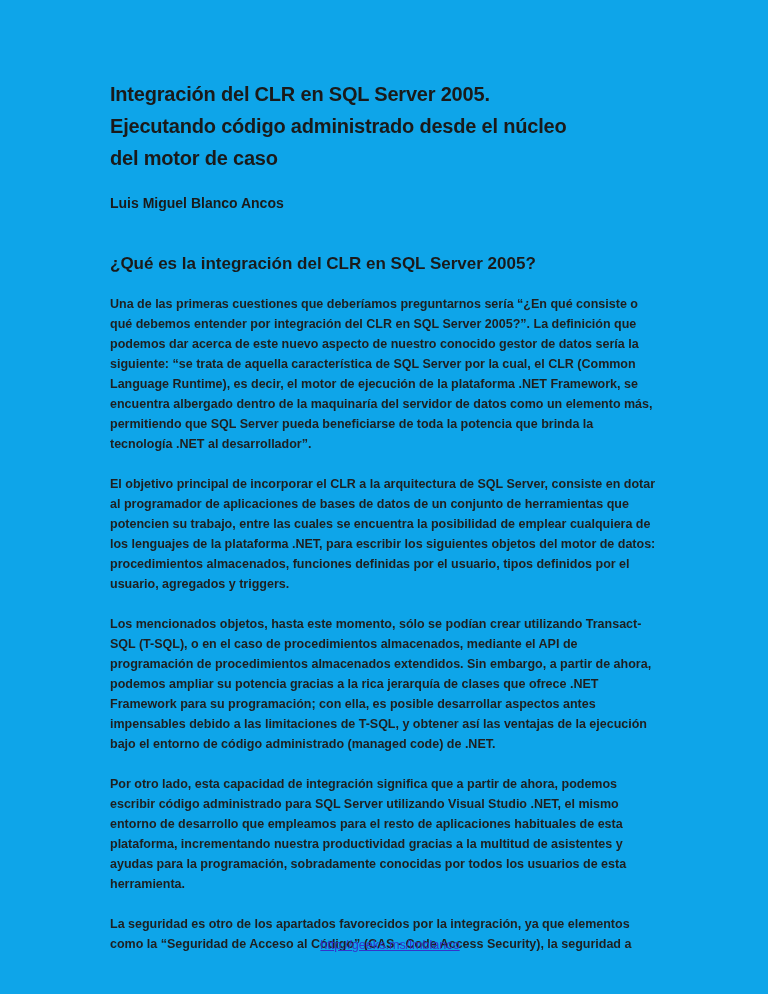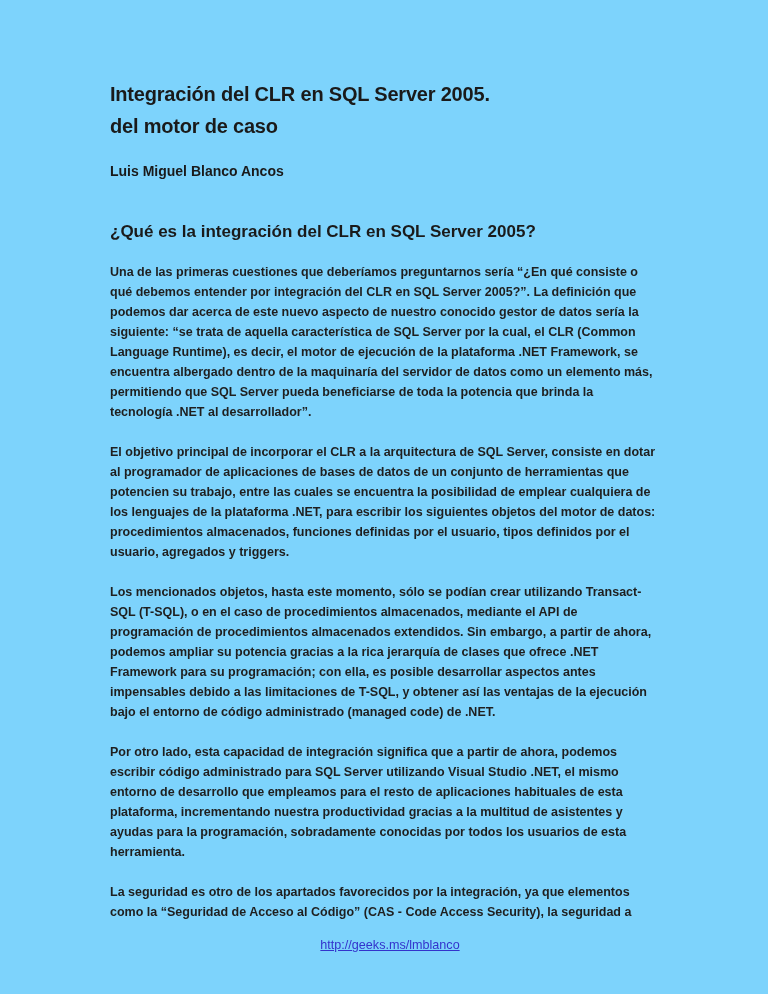--- a/index.html
+++ b/index.html
@@ -4,21 +4,21 @@
 <style>
   html, body {
     margin: 0;
     padding: 0;
     background: #ffffff;
   }
   .page {
     position: relative;
     width: 768px;
     height: 994px;
-    background: #7dd3fc;
+    background: #0ea5e9;
     font-family: "Liberation Sans", sans-serif;
     color: #1a1a1a;
     overflow: hidden;
   }
   .content {
     padding: 78px 110px 0 110px;
   }
   .doc-title {
     margin: 0;
     font-size: 20px;
@@ -67,20 +67,21 @@
   }
 </style>
 </head>
 <body>
 
 <div class="page">
   <div class="content">
 
     <h1 class="doc-title">
       <div>Integración del CLR en SQL Server 2005.</div>
+      <div>Ejecutando código administrado desde el núcleo</div>
       <div>del motor de caso</div>
     </h1>
 
     <div class="author">Luis Miguel Blanco Ancos</div>
 
     <h2 class="section-heading first">¿Qué es la integración del CLR en SQL Server 2005?</h2>
 
     <p class="para">Una de las primeras cuestiones que deberíamos preguntarnos sería “¿En qué consiste o qué debemos entender por integración del CLR en SQL Server 2005?”. La definición que podemos dar acerca de este nuevo aspecto de nuestro conocido gestor de datos sería la siguiente: “se trata de aquella característica de SQL Server por la cual, el CLR (Common Language Runtime), es decir, el motor de ejecución de la plataforma .NET Framework, se encuentra albergado dentro de la maquinaría del servidor de datos como un elemento más, permitiendo que SQL Server pueda beneficiarse de toda la potencia que brinda la tecnología .NET al desarrollador”.</p>
 
 

